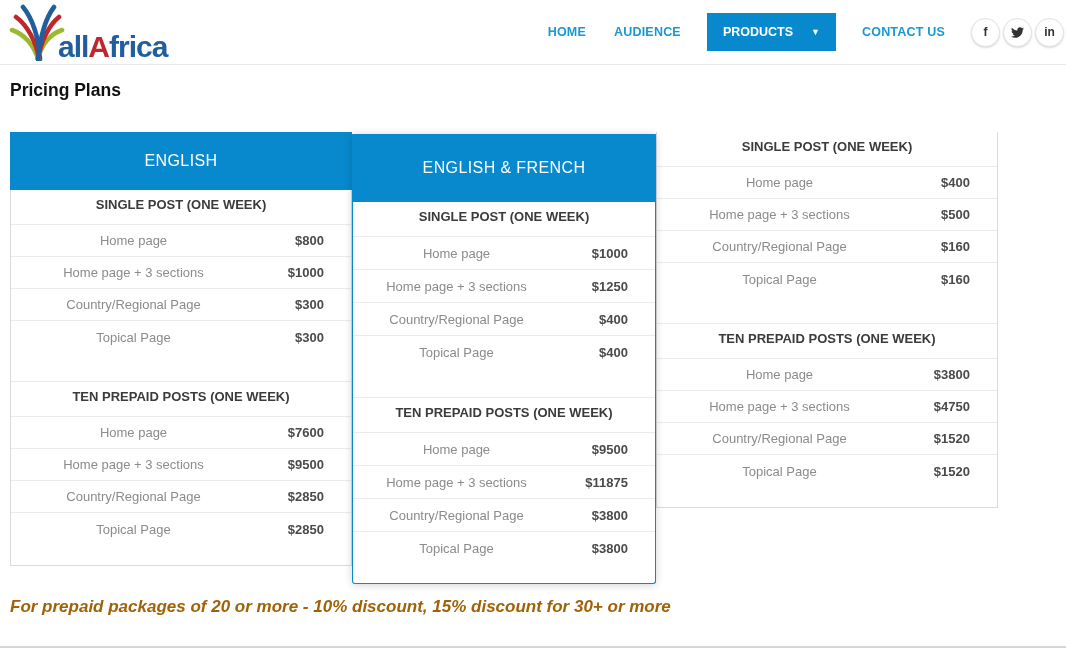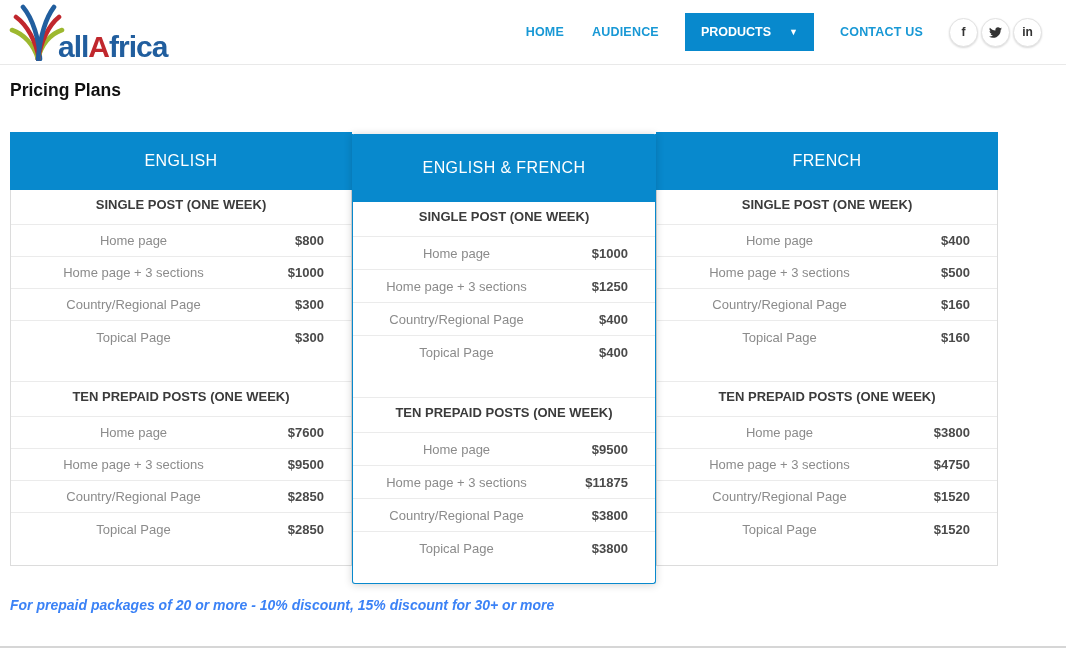--- a/index.html
+++ b/index.html
@@ -5,21 +5,21 @@
   * { box-sizing: border-box; }
   html,body { margin:0; padding:0; }
   body {
     width:1066px; height:649px; position:relative; overflow:hidden;
     background:#ffffff; font-family:"Liberation Sans", sans-serif; color:#333;
   }
 
   
   .topbar {
     height:65px; display:flex; align-items:center; justify-content:space-between;
-    padding:0 24px 0 8px; border-bottom:1px solid #e9e9e9; background:#fff;
+    padding:0 2px 0 8px; border-bottom:1px solid #e9e9e9; background:#fff;
   }
   .logo { display:flex; align-items:flex-end; text-decoration:none; cursor:pointer; }
   .logo svg { display:block; }
   .logo-text { font-size:30px; font-weight:600; letter-spacing:-1px; line-height:0.95; margin-left:-8px; }
   .lb { color:#215e9e; }
   .lr { color:#c0272d; }
 
   nav { display:flex; align-items:center; }
   .nav-link {
     color:#1898d5; font-size:12.5px; font-weight:700; text-decoration:none;
@@ -67,21 +67,21 @@
   }
   .prow { display:flex; align-items:center; height:32px; border-bottom:1px solid #ebebeb; font-size:13px; }
   .featured .prow { height:33px; }
   .prow.last { border-bottom:none; }
   .prow .label { flex:1; text-align:center; color:#8b8b8b; }
   .prow .price { width:95px; text-align:right; padding-right:27px; font-weight:700; color:#4a4a4a; }
   .spacer1 { height:29px; border-bottom:1px solid #ebebeb; }
   .spacer2 { height:20px; }
   .featured .spacer2 { height:18px; }
 
-  .footnote { font-size:14px; font-weight:700; font-style:italic; color:#3b82f6; margin:13px 0 0; }
+  .footnote { font-size:17px; font-weight:700; font-style:italic; color:#a16207; margin:13px 0 0; }
 
   .bottom-line { position:absolute; left:0; right:0; bottom:1px; height:2px; background:#d6d6d6; }
 </style>
 </head>
 <body>
 
 <header class="topbar">
   <a class="logo">
     <svg width="58" height="58" viewBox="0 0 58 58">
       <g fill="none" stroke-width="4.6" stroke-linecap="round">
@@ -193,21 +193,20 @@
           <span class="label">Country/Regional Page</span>
           <span class="price">$3800</span>
         </div>
         <div class="prow last">
           <span class="label">Topical Page</span>
           <span class="price">$3800</span>
         </div>
         <div class="spacer2"></div>
       </div>
       <div class="col">
-        <div class="col-header">FRENCH</div>
         <div class="section-title">SINGLE POST (ONE WEEK)</div>
         <div class="prow">
           <span class="label">Home page</span>
           <span class="price">$400</span>
         </div>
         <div class="prow">
           <span class="label">Home page + 3 sections</span>
           <span class="price">$500</span>
         </div>
         <div class="prow">

